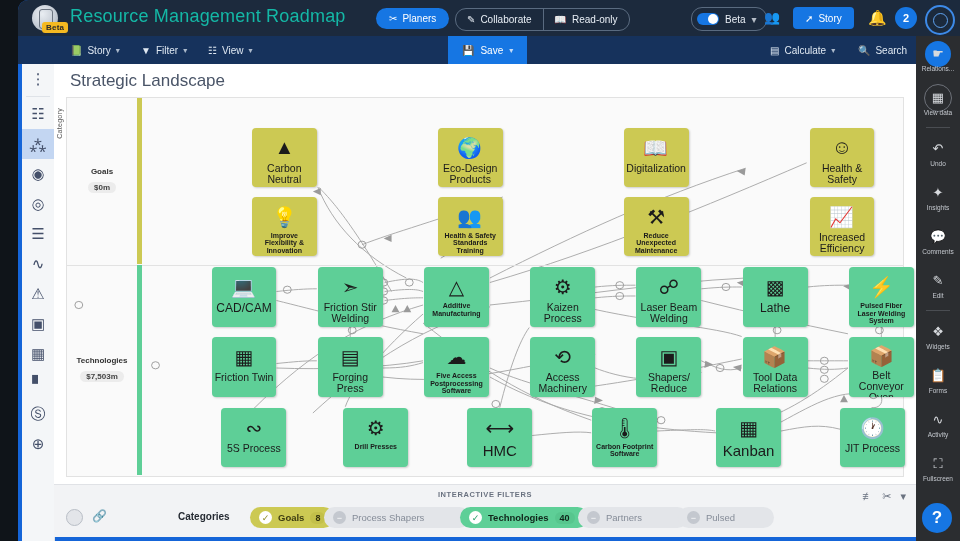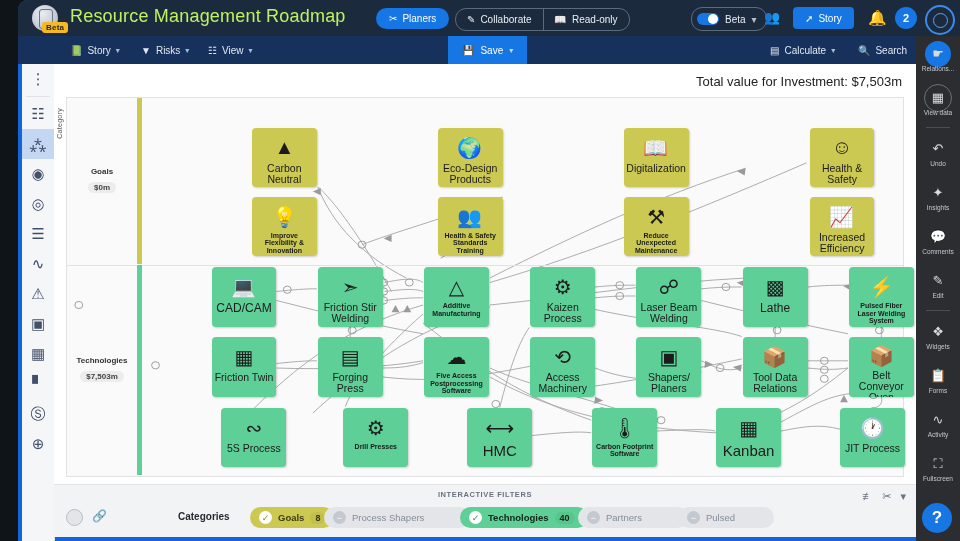--- a/index.html
+++ b/index.html
@@ -14,21 +14,21 @@
   
   .frame{position:absolute;left:18px;top:0px;right:0;bottom:0;background:#1565d8;border-top-left-radius:10px;}
 
   
   .titlebar{position:absolute;left:18px;top:0;right:0;height:36px;background:#1c2a3d;border-top-left-radius:10px;}
   .tb-logo{position:absolute;left:14px;top:5px;width:26px;height:26px;border-radius:50%;
     background:radial-gradient(circle at 40% 35%, #e9edf2 0%, #c6cdd6 55%, #9aa3ad 100%);}
   .tb-logo:after{content:"";position:absolute;left:7px;top:4px;width:12px;height:18px;border:1.6px solid #6b7480;border-radius:3px;}
   .beta-badge{position:absolute;left:24px;top:22px;background:#f5b921;color:#2b2b2b;font-size:8px;font-weight:bold;
     padding:1px 4px;border-radius:3px;letter-spacing:.2px;}
-  .tb-title{position:absolute;left:52px;top:6px;color:#bef264;font-size:18px;font-weight:400;letter-spacing:.2px;}
+  .tb-title{position:absolute;left:52px;top:6px;color:#14b8a6;font-size:18px;font-weight:400;letter-spacing:.2px;}
   .btn-create{position:absolute;left:358px;top:8px;height:21px;background:#1676e3;border-radius:11px;color:#fff;
     font-size:10px;display:flex;align-items:center;gap:5px;padding:0 13px;cursor:pointer;}
   .pill-group{position:absolute;left:437px;top:8px;height:21px;border:1px solid #5a6b80;border-radius:11px;display:flex;align-items:center;}
   .pill-seg{display:flex;align-items:center;gap:5px;color:#e8eef5;font-size:10px;padding:0 11px;height:100%;cursor:pointer;}
   .pill-div{width:1px;height:21px;background:#5a6b80;}
   .beta-toggle{position:absolute;left:673px;top:7px;height:22px;border:1px solid #5a6b80;border-radius:11px;display:flex;
     align-items:center;gap:6px;padding:0 9px 0 5px;cursor:pointer;}
   .toggle-track{width:22px;height:12px;border-radius:6px;background:#1676e3;position:relative;}
   .toggle-knob{position:absolute;right:1px;top:1px;width:10px;height:10px;border-radius:50%;background:#fff;}
   .beta-toggle span{color:#e8eef5;font-size:10px;}
@@ -167,21 +167,21 @@
   </div>
 
   <div class="toolbar">
     <div class="tool-item" style="left:44px">
       <span>📗</span>
       <span>Story</span>
       <span class="caret">▾</span>
     </div>
     <div class="tool-item" style="left:115px">
       <span>▼</span>
-      <span>Risks</span>
+      <span>Filter</span>
       <span class="caret">▾</span>
     </div>
     <div class="tool-item" style="left:182px">
       <span>☷</span>
       <span>View</span>
       <span class="caret">▾</span>
     </div>
     <div class="save-btn">
       <span>💾</span>
       <span>Save</span>
@@ -235,21 +235,21 @@
       </div>
       <div class="lr-item">
         <span style="font-size:15px">Ⓢ</span>
       </div>
       <div class="lr-item">
         <span style="font-size:15px">⊕</span>
       </div>
     </div>
 
   <div class="canvas">
-    <div class="canvas-total">Total value for Investment: $7,503m</div>
+    <div class="canvas-title">Strategic Landscape</div>
     <div class="axis-label">Category</div>
 
     <div class="plot" id="plot">
       <svg class="links" viewBox="0 0 850 420" preserveAspectRatio="none">
         <g stroke="#9a9a9a" stroke-width="1" fill="none" opacity="0.85">
           <path d="M443 110 C 380 135, 330 150, 300 163"></path>
           <path d="M255 99 C 270 140, 300 175, 345 200"></path>
           <path d="M330 215 C 280 120, 260 105, 256 99"></path>
           <path d="M430 200 C 520 150, 600 110, 690 78"></path>
           <path d="M430 205 C 540 170, 650 120, 752 72"></path>
@@ -420,21 +420,21 @@
         <div class="node" style="left: 525.205px; top: 309.6px; width: 64.9129px; height: 59.4px; background: rgb(94, 207, 151);">
           <div class="ico" style="font-size:20px">🌡</div>
           <div class="lbl sz-sm">Carbon Footprint Software</div>
         </div>
         <div class="node" style="left: 569.464px; top: 169.2px; width: 64.9129px; height: 59.4px; background: rgb(94, 207, 151);">
           <div class="ico" style="font-size:20px">☍</div>
           <div class="lbl sz-md">Laser Beam Welding</div>
         </div>
         <div class="node" style="left: 569.464px; top: 239.4px; width: 64.9129px; height: 59.4px; background: rgb(94, 207, 151);">
           <div class="ico" style="font-size:20px">▣</div>
-          <div class="lbl sz-md">Shapers/ Planers</div>
+          <div class="lbl sz-md">Shapers/ Reduce</div>
         </div>
         <div class="node" style="left: 649.129px; top: 309.6px; width: 64.9129px; height: 59.4px; background: rgb(94, 207, 151);">
           <div class="ico" style="font-size:20px">▦</div>
           <div class="lbl sz-xl">Kanban</div>
         </div>
         <div class="node" style="left: 675.685px; top: 169.2px; width: 64.9129px; height: 59.4px; background: rgb(94, 207, 151);">
           <div class="ico" style="font-size:20px">▩</div>
           <div class="lbl sz-lg">Lathe</div>
         </div>
         <div class="node" style="left: 675.685px; top: 239.4px; width: 64.9129px; height: 59.4px; background: rgb(94, 207, 151);">

